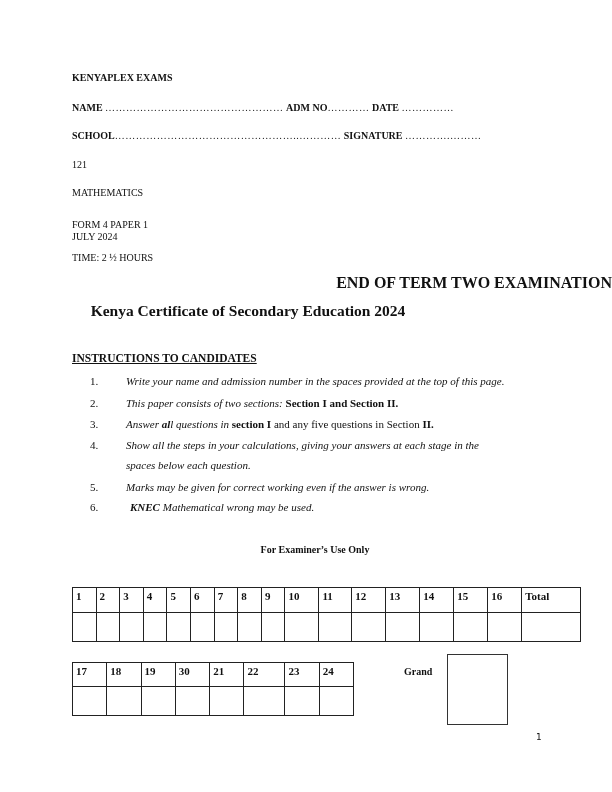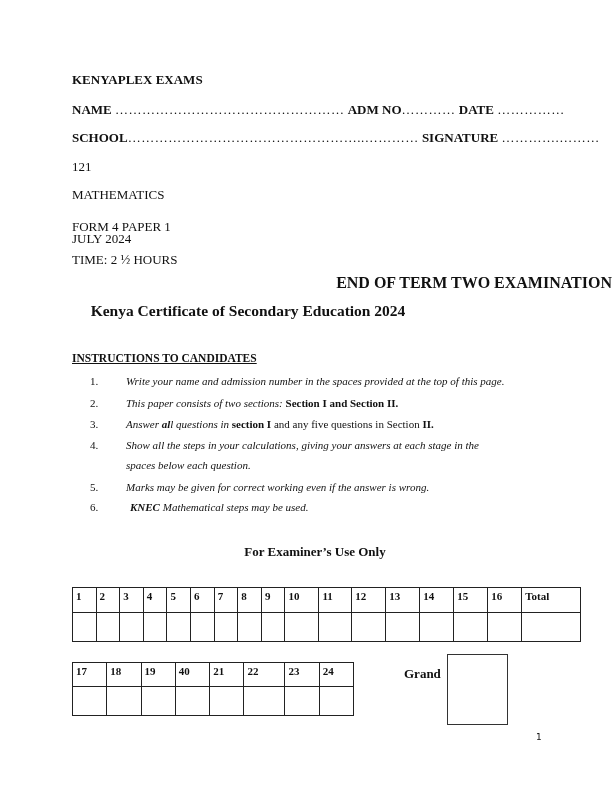--- a/index.html
+++ b/index.html
@@ -1,19 +1,19 @@
 <!DOCTYPE html>
 <html><head>
 <meta charset="utf-8">
 <style>
   html, body { margin:0; padding:0; background:#fff; }
   body { width:612px; height:792px; position:relative; font-family:"Liberation Serif", serif; color:#111; overflow:hidden; }
   .abs { position:absolute; white-space:nowrap; }
   .b { font-weight:bold; }
-  .f11 { font-size:13px; }
+  .f11 { font-size:10px; }
   .dots { font-weight:normal; letter-spacing:0.5px; }
   .title1 { font-size:16px; font-weight:bold; left:0; width:612px; text-align:right; }
   .title2 { font-size:15.5px; font-weight:bold; left:0; width:496px; text-align:center; }
   .inst-head { font-weight:bold; text-decoration:underline; font-size:11.5px; }
   .inst { font-size:11px; }
   .inst .num { position:absolute; left:0; }
   .inst .txt { position:absolute; left:36px; font-style:italic; }
   .inst .txt .n { font-style:normal; font-weight:bold; }
   .inst .txt .u { font-style:normal; }
   .inst .txt .bi { font-weight:bold; font-style:italic; }
@@ -68,21 +68,21 @@
   <span class="num">4.</span>
   <span class="txt">Show all the steps in your calculations, giving your answers at each stage in the</span>
   <span class="txt" style="top:20px;">spaces below each question.</span>
 </div>
 <div class="abs inst" style="left:90px; top:481px; width:480px; height:20px;">
   <span class="num">5.</span>
   <span class="txt">Marks may be given for correct working even if the answer is wrong.</span>
 </div>
 <div class="abs inst" style="left:90px; top:501px; width:480px; height:20px;">
   <span class="num">6.</span>
-  <span class="txt" style="left:40px;"><span class="bi">KNEC</span><span> Mathematical steps may be used.</span></span>
+  <span class="txt" style="left:40px;"><span class="bi">KNEC</span><span> Mathematical wrong may be used.</span></span>
 </div>
 
 <div class="abs b f11" style="left:0; width:630px; text-align:center; top:544px;">For Examiner’s Use Only</div>
 
 <table class="marks" style="left:72px; top:587px; width:509px;">
   <tbody>
       <tr style="height:25px;">
     <td>1</td>
     <td>2</td>
     <td>3</td>
@@ -122,21 +122,21 @@
   </tr>
 </tbody>
   </table>
 
 <table class="marks" style="left:72px; top:662px; width:282px;">
   <tbody>
       <tr style="height:24px;">
     <td>17</td>
     <td>18</td>
     <td>19</td>
-    <td>40</td>
+    <td>30</td>
     <td>21</td>
     <td style="width:41px;">22</td>
     <td>23</td>
     <td>24</td>
   </tr>
   <tr style="height:29px;">
     <td></td>
         <td></td>
         <td></td>
         <td></td>

